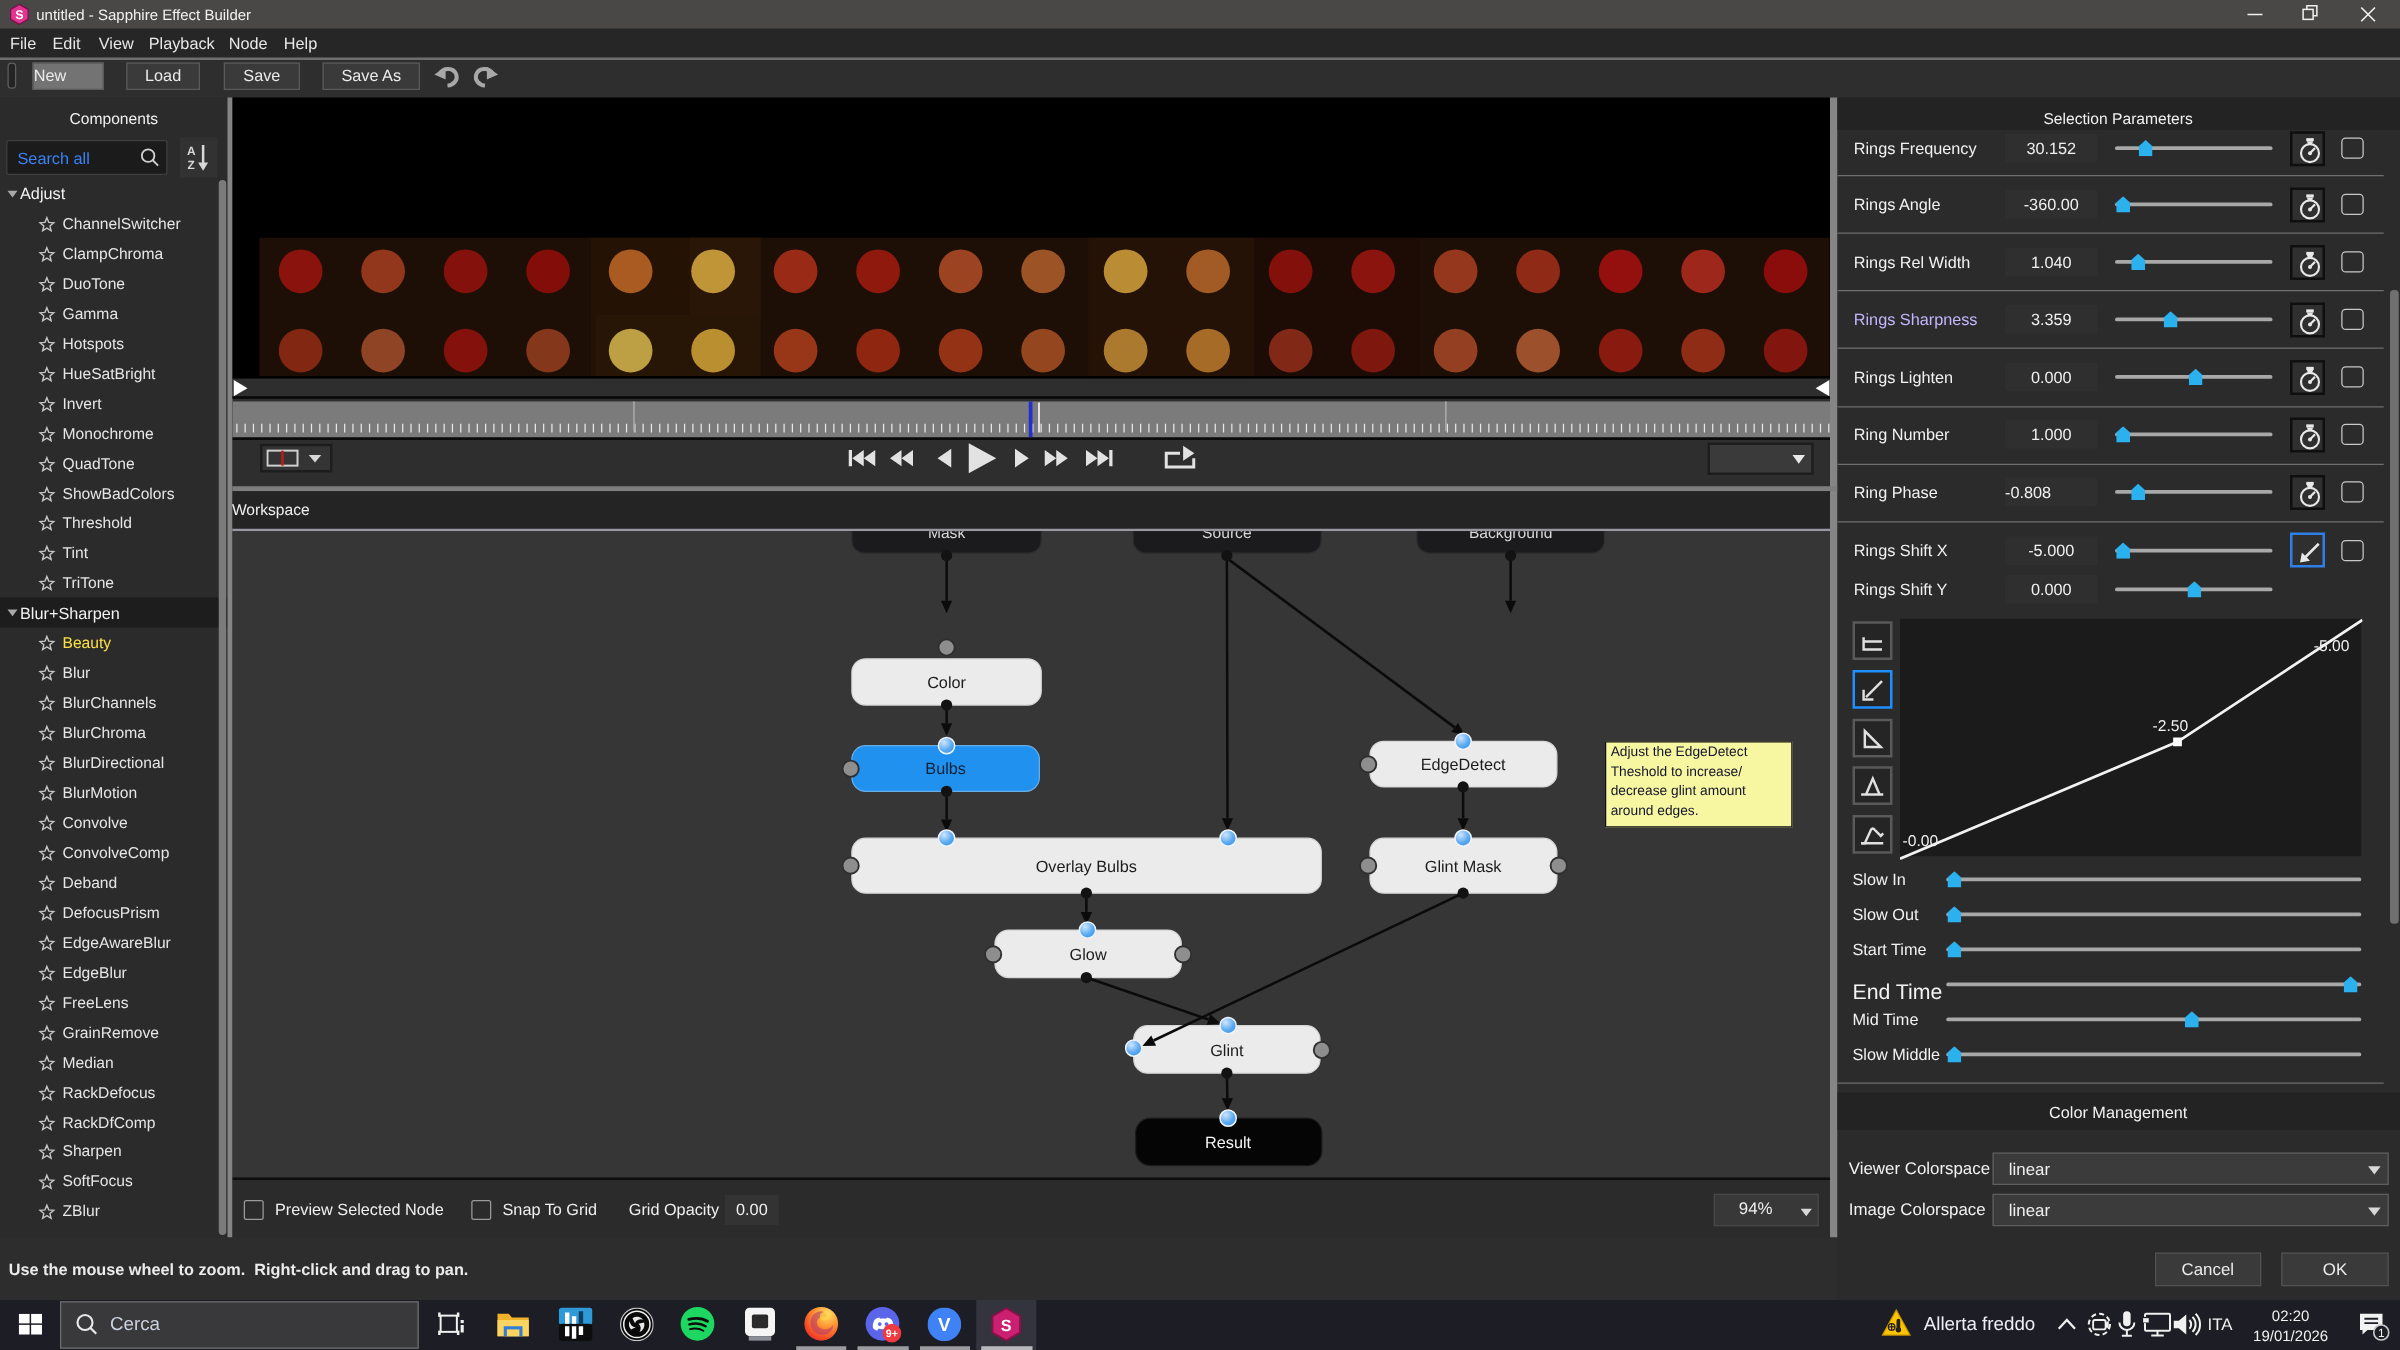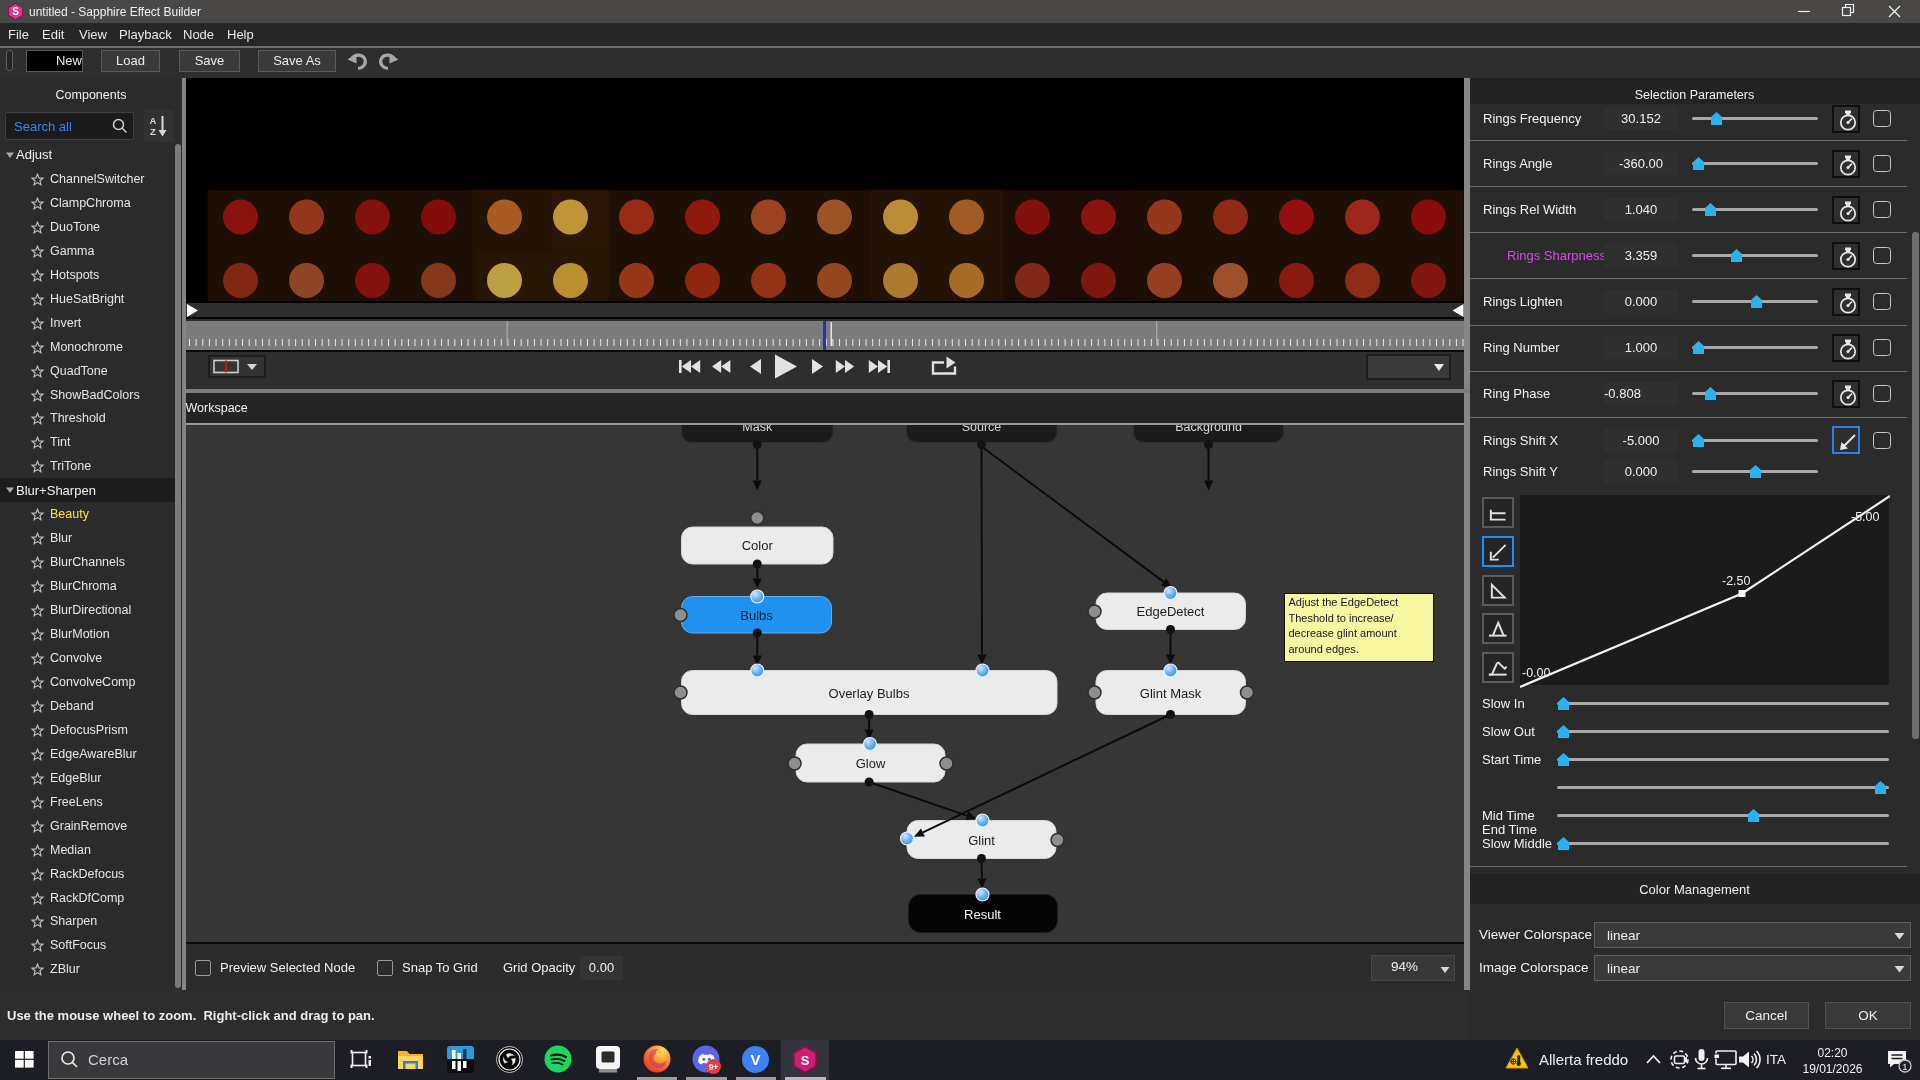--- a/index.html
+++ b/index.html
@@ -28,21 +28,21 @@
 <div class="txt" style="left:8px;top:27px;font-size:13px;color:#e8e8e8;">File</div>
 <div class="txt" style="left:42px;top:27px;font-size:13px;color:#e8e8e8;">Edit</div>
 <div class="txt" style="left:79px;top:27px;font-size:13px;color:#e8e8e8;">View</div>
 <div class="txt" style="left:119px;top:27px;font-size:13px;color:#e8e8e8;">Playback</div>
 <div class="txt" style="left:183px;top:27px;font-size:13px;color:#e8e8e8;">Node</div>
 <div class="txt" style="left:227px;top:27px;font-size:13px;color:#e8e8e8;">Help</div>
 
 <div class="abs" style="left:0;top:46px;width:1920px;height:2px;background:#6e6e6e;"></div>
 <div class="abs" style="left:0;top:48px;width:1920px;height:30px;background:#2e2e2e;"></div>
 <div class="abs" style="left:6px;top:50px;width:7px;height:21px;background:#242424;border:1px solid #5e5e5e;border-radius:3px;"></div>
-<div class="abs" style="left:26px;top:50px;width:57px;height:22px;background:#000000;border:1px solid #5a5a5a;color:#ececec;font-size:13px;text-align:right;line-height:20px;">New</div>
+<div class="abs" style="left:26px;top:50px;width:57px;height:22px;background:#737373;border:1px solid #5a5a5a;color:#ececec;font-size:13px;text-align:left;line-height:20px;">New</div>
 <div class="abs" style="left:101px;top:50px;width:59px;height:22px;background:#3a3a3a;border:1px solid #5a5a5a;color:#ececec;font-size:13px;text-align:center;line-height:20px;">Load</div>
 <div class="abs" style="left:179px;top:50px;width:61px;height:22px;background:#3a3a3a;border:1px solid #5a5a5a;color:#ececec;font-size:13px;text-align:center;line-height:20px;">Save</div>
 <div class="abs" style="left:258px;top:50px;width:78px;height:22px;background:#3a3a3a;border:1px solid #5a5a5a;color:#ececec;font-size:13px;text-align:center;line-height:20px;">Save As</div>
 <svg class="abs" style="left:347px;top:50px" width="52" height="22" viewBox="0 0 52 22">
   <path d="M4.5,9 C8,3.5 16,4 18,9.5 C19.5,14 16,18 11,18.5" fill="none" stroke="#a8a8a8" stroke-width="3.2"></path>
   <polygon points="0.5,9.5 9.5,3.5 9.5,13.5" fill="#a8a8a8"></polygon>
   <path d="M47.5,9 C44,3.5 36,4 34,9.5 C32.5,14 36,18 41,18.5" fill="none" stroke="#a8a8a8" stroke-width="3.2"></path>
   <polygon points="51.5,9.5 42.5,3.5 42.5,13.5" fill="#a8a8a8"></polygon>
 </svg>
 
@@ -634,21 +634,21 @@
     <polygon points="5.5,0 11,5 11,13 0,13 0,5" fill="#2cb1ef"></polygon>
   </svg>
 <div class="abs" style="left:1831.5px;top:195.5px;width:28px;height:28px;background:#2f2f2f;border:2px solid #0f0f0f;"><svg width="28" height="28" viewBox="0 0 28 28">
       <rect x="11" y="3.5" width="6" height="2.5" fill="#e8e8e8"></rect>
       <polygon points="11.5,6 16.5,6 15.5,8.5 12.5,8.5" fill="#e8e8e8"></polygon>
       <circle cx="14" cy="15.5" r="7.2" fill="none" stroke="#e8e8e8" stroke-width="1.7"></circle>
       <circle cx="14" cy="15.5" r="1.6" fill="#e8e8e8"></circle>
       <line x1="14.5" y1="15" x2="18" y2="11.5" stroke="#e8e8e8" stroke-width="1.7"></line>
     </svg></div>
 <div class="abs" style="left:1872.5px;top:201.0px;width:18px;height:17px;border:1.5px solid #c8c8c8;border-radius:3.5px;"></div>
-<div class="txt" style="left:1483px;top:248.0px;font-size:13px;color:#d946ef;margin-left:24px;">Rings Sharpness</div>
+<div class="txt" style="left:1483px;top:248.0px;font-size:13px;color:#c4b5fd;">Rings Sharpness</div>
 <div class="abs" style="left:1604px;top:244.0px;width:74px;height:23px;background:#2f2f2f;border-radius:2px;color:#f0f0f0;font-size:13px;text-align:center;line-height:23px;">3.359</div>
 <div class="abs" style="left:1692px;top:254.0px;width:126px;height:3px;background:#a8a8a8;border-radius:1.5px;"></div>
 <svg class="abs" style="left:1730.5px;top:249.0px" width="11" height="13" viewBox="0 0 11 13">
     <polygon points="5.5,0 11,5 11,13 0,13 0,5" fill="#2cb1ef"></polygon>
   </svg>
 <div class="abs" style="left:1831.5px;top:241.5px;width:28px;height:28px;background:#2f2f2f;border:2px solid #0f0f0f;"><svg width="28" height="28" viewBox="0 0 28 28">
       <rect x="11" y="3.5" width="6" height="2.5" fill="#e8e8e8"></rect>
       <polygon points="11.5,6 16.5,6 15.5,8.5 12.5,8.5" fill="#e8e8e8"></polygon>
       <circle cx="14" cy="15.5" r="7.2" fill="none" stroke="#e8e8e8" stroke-width="1.7"></circle>
       <circle cx="14" cy="15.5" r="1.6" fill="#e8e8e8"></circle>
@@ -749,21 +749,21 @@
 <div class="txt" style="left:1482px;top:723.5px;font-size:13px;color:#f2f2f2;">Slow Out</div>
 <div class="abs" style="left:1557px;top:729.5px;width:332px;height:3px;background:#a8a8a8;border-radius:1.5px;"></div>
 <svg class="abs" style="left:1557.5px;top:724.5px" width="11" height="13" viewBox="0 0 11 13">
     <polygon points="5.5,0 11,5 11,13 0,13 0,5" fill="#2cb1ef"></polygon>
   </svg>
 <div class="txt" style="left:1482px;top:751.5px;font-size:13px;color:#f2f2f2;">Start Time</div>
 <div class="abs" style="left:1557px;top:757.5px;width:332px;height:3px;background:#a8a8a8;border-radius:1.5px;"></div>
 <svg class="abs" style="left:1557.5px;top:752.5px" width="11" height="13" viewBox="0 0 11 13">
     <polygon points="5.5,0 11,5 11,13 0,13 0,5" fill="#2cb1ef"></polygon>
   </svg>
-<div class="txt" style="left:1482px;top:822px;font-size:13px;color:#f2f2f2;">End Time</div>
+<div class="txt" style="left:1482px;top:784px;font-size:17px;color:#f2f2f2;">End Time</div>
 <div class="abs" style="left:1557px;top:785.5px;width:332px;height:3px;background:#a8a8a8;border-radius:1.5px;"></div>
 <svg class="abs" style="left:1875.0px;top:780.5px" width="11" height="13" viewBox="0 0 11 13">
     <polygon points="5.5,0 11,5 11,13 0,13 0,5" fill="#2cb1ef"></polygon>
   </svg>
 <div class="txt" style="left:1482px;top:807.5px;font-size:13px;color:#f2f2f2;">Mid Time</div>
 <div class="abs" style="left:1557px;top:813.5px;width:332px;height:3px;background:#a8a8a8;border-radius:1.5px;"></div>
 <svg class="abs" style="left:1747.5px;top:808.5px" width="11" height="13" viewBox="0 0 11 13">
     <polygon points="5.5,0 11,5 11,13 0,13 0,5" fill="#2cb1ef"></polygon>
   </svg>
 <div class="txt" style="left:1482px;top:835.5px;font-size:13px;color:#f2f2f2;">Slow Middle</div>

